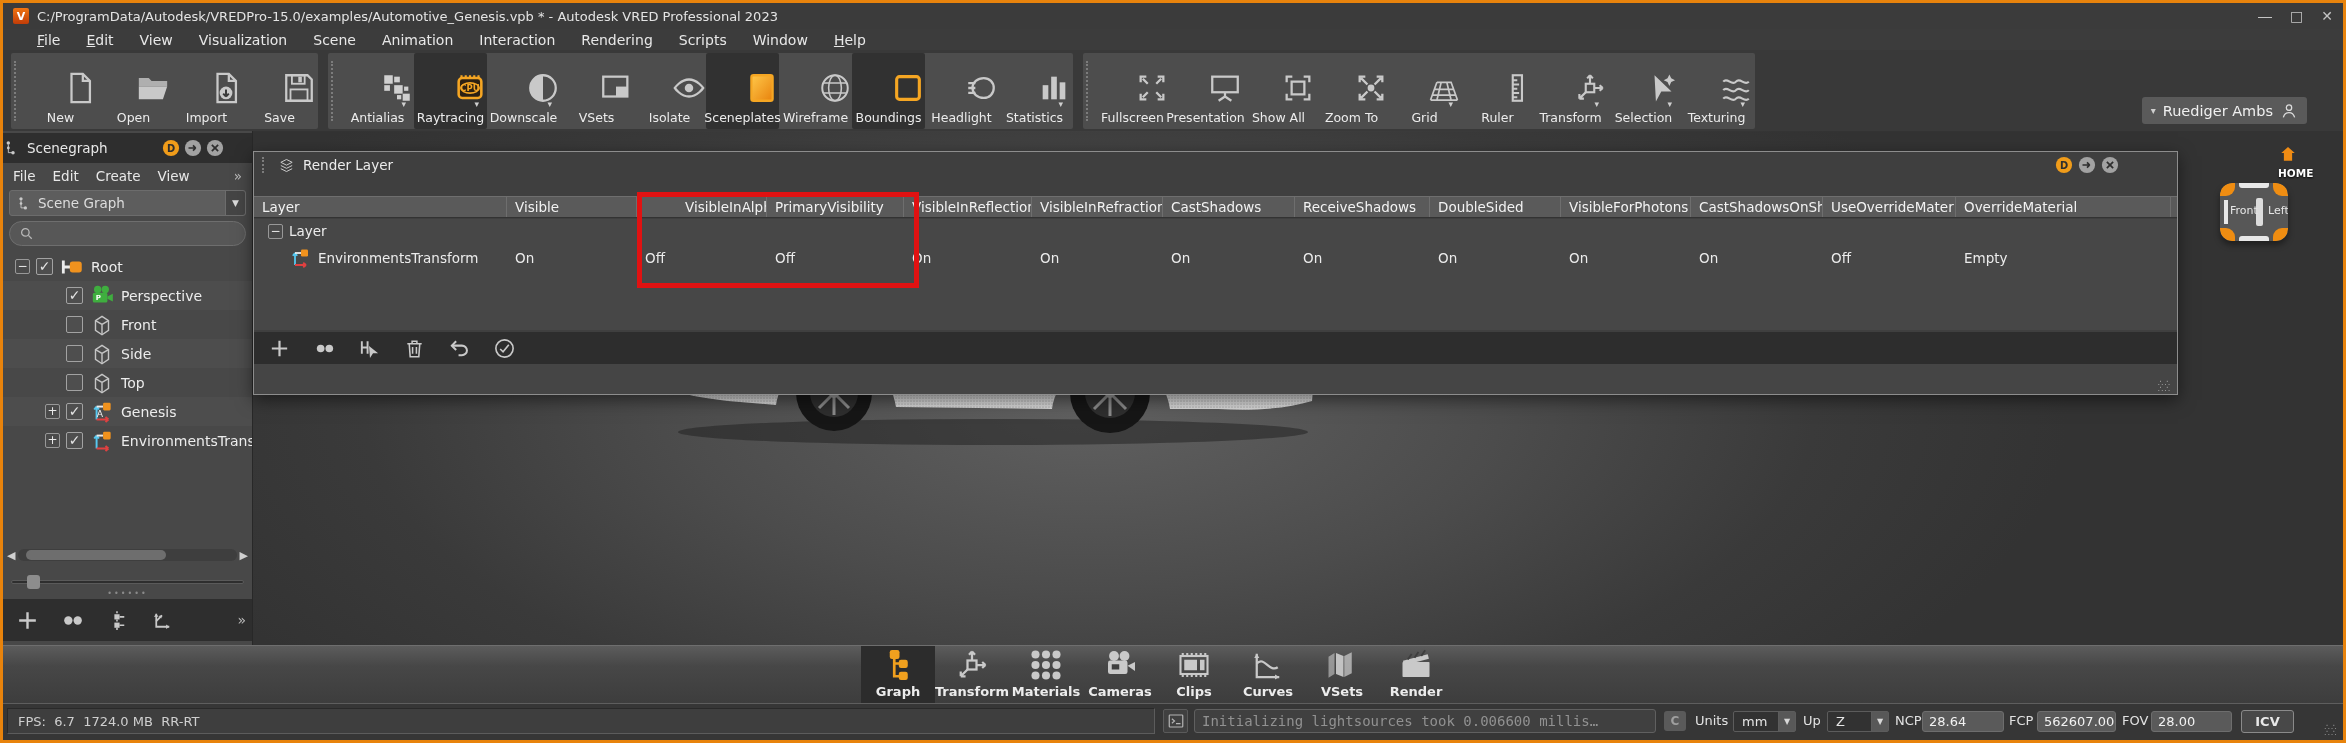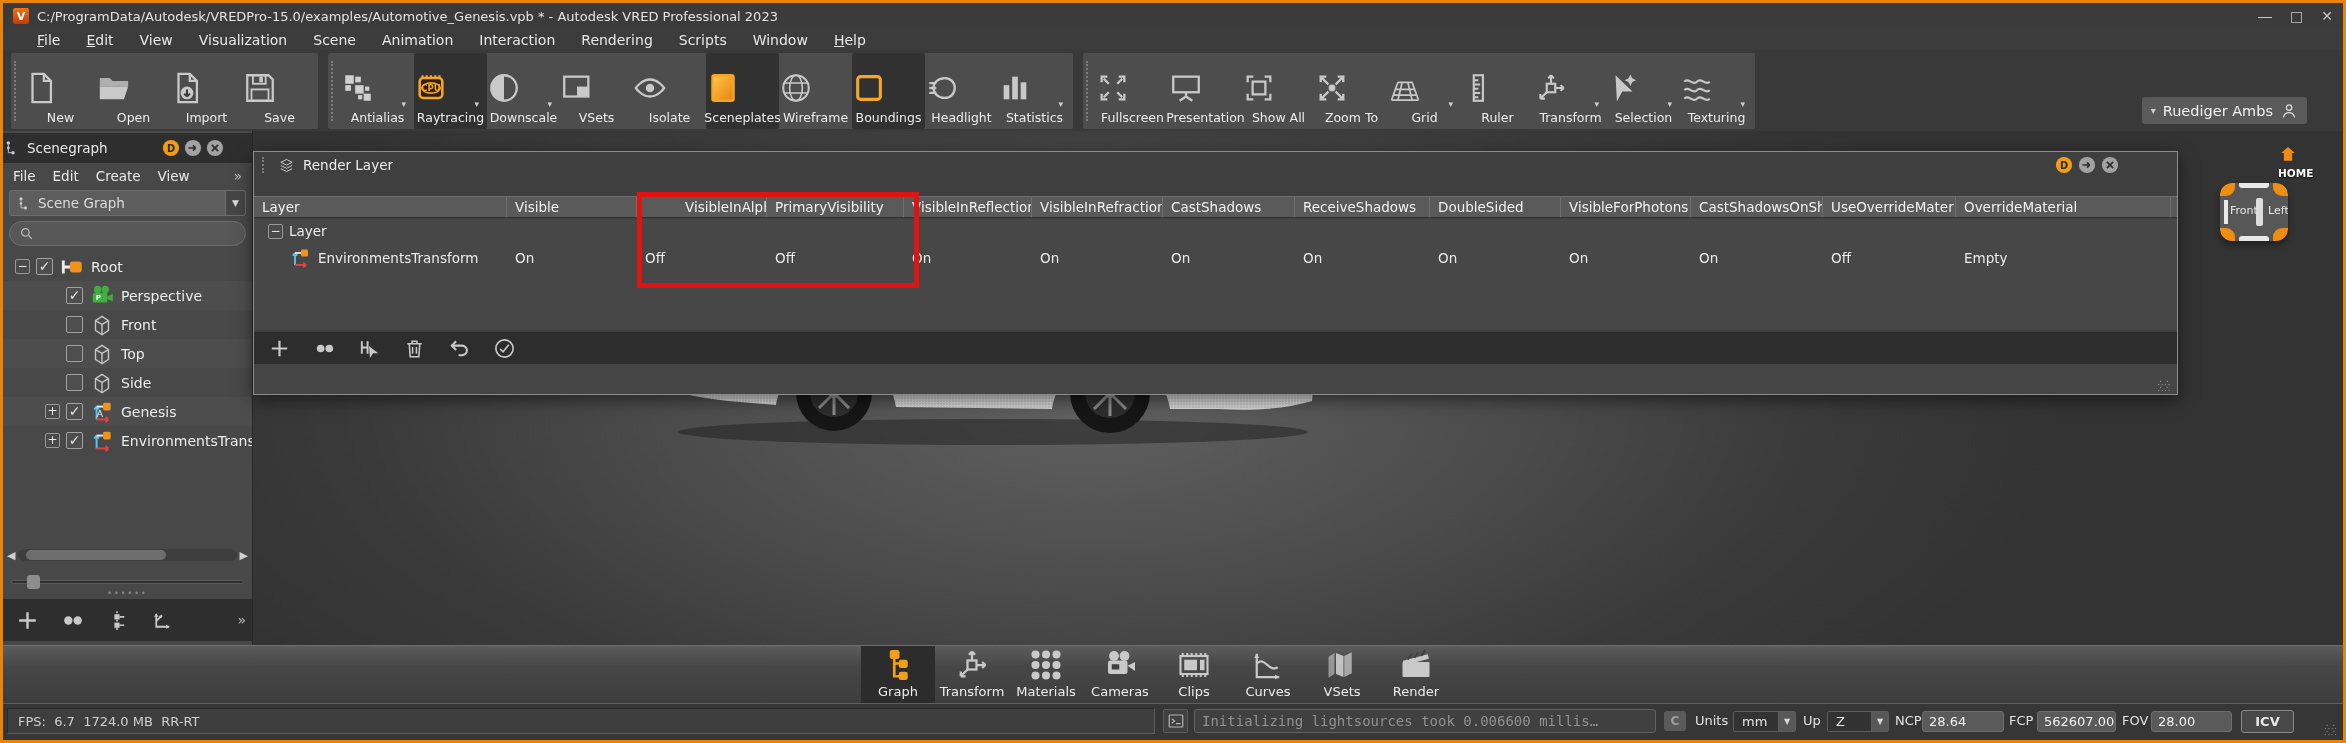--- a/index.html
+++ b/index.html
@@ -22,21 +22,21 @@
   .menu-item.fl::first-letter{text-decoration:underline;}
 
   
   .toolbar{position:absolute;top:47px;left:0;right:0;height:81px;background:#393939;
     display:flex;gap:10px;padding:3px 0 2px 8px;}
   .tb-group{background:#4d4d4d;border-radius:2px;display:flex;align-items:stretch;padding-right:2px;}
   .tb-handle{width:8px;margin:8px 2px 8px 3px;border-left:2px dotted #7c7c7c;}
   .tb-btn{width:73px;display:flex;flex-direction:column;align-items:center;justify-content:flex-end;
     padding:4px 0 4px;border-radius:2px;}
   .tb-btn.active{background:#313131;}
-  .tb-ico{position:relative;width:100%;height:44px;display:flex;align-items:center;justify-content:flex-start;}
+  .tb-ico{position:relative;width:100%;height:44px;display:flex;align-items:center;justify-content:flex-end;}
   .tb-ico svg{width:34px;height:34px;}
   .tb-arrow{position:absolute;right:8px;bottom:1px;font-size:9px;color:#cfcfcf;}
   .tb-label{font-size:12.5px;color:#ececec;white-space:nowrap;}
   .user-btn{position:absolute;right:36px;bottom:7px;height:27px;background:#5a5a5a;border-radius:3px;
     display:flex;align-items:center;gap:7px;padding:0 9px;font-size:14.5px;color:#f0f0f0;}
   .user-btn .caret{font-size:10px;color:#cfcfcf;}
   .user-btn svg{width:18px;height:18px;}
 
   
   .main{position:absolute;top:128px;left:0;right:0;height:514px;}
@@ -126,21 +126,21 @@
   .navcube .edge-top{position:absolute;left:19px;top:0;right:19px;height:5px;background:#e8e8e8;border-radius:0 0 3px 3px;}
   .navcube .edge-bottom{position:absolute;left:19px;bottom:0;right:19px;height:5px;background:#e8e8e8;border-radius:3px 3px 0 0;}
   .navcube .edge-left{position:absolute;left:4px;top:17px;width:4px;height:24px;background:#e8e8e8;}
   .navcube .edge-mid{position:absolute;left:36px;top:15px;width:7px;height:28px;background:#dcdcdc;border-radius:2px;}
   .navcube .face-front{position:absolute;left:10px;top:21px;font-size:11px;color:#e6e6e6;}
   .navcube .face-left{position:absolute;left:48px;top:21px;font-size:11px;color:#e6e6e6;}
 
   
   .modulebar{position:absolute;top:642px;left:0;right:0;height:58px;border-top:1px solid #6e6e6e;
     background:linear-gradient(180deg,#5c5c5c 0%,#474747 35%,#3d3d3d 100%);}
-  .modules{position:absolute;left:858px;top:0;height:100%;display:flex;}
+  .modules{position:absolute;left:858px;top:0;height:100%;display:flex;font-weight:bold;}
   .mod{width:74px;display:flex;flex-direction:column;align-items:center;justify-content:flex-end;padding-bottom:4px;}
   .mod.active{background:#2c2c2c;}
   .mod svg{width:36px;height:36px;}
   .mod-label{font-size:13px;color:#ececec;margin-top:1px;}
 
   
   .statusbar{position:absolute;top:700px;left:0;right:0;bottom:0;background:#363636;border-top:1px solid #5e5e5e;font-size:13px;}
   .fps-box{position:absolute;left:4px;top:4px;width:1148px;height:26px;background:#3e3e3e;
     border:1px solid #292929;border-bottom-color:#5c5c5c;border-right-color:#5c5c5c;
     display:flex;align-items:center;padding-left:10px;color:#cfcfcf;white-space:pre;}
@@ -648,32 +648,32 @@
           </div>
           <div class="sg-row lv1">
             <span class="sg-exp empty"></span>
             <span class="sg-cb"></span>
             <span class="icn">
               <svg viewBox="0 0 24 24" fill="none" stroke="#c4c4c4" stroke-width="1.3">
                 <path d="M6 8l6-4 6 4v9l-6 4-6-4z"></path>
                 <path d="M6 8l6 3.5L18 8M12 11.5V21"></path>
               </svg>
             </span>
-            <span>Top</span>
+            <span>Side</span>
           </div>
           <div class="sg-row lv1">
             <span class="sg-exp empty"></span>
             <span class="sg-cb"></span>
             <span class="icn">
               <svg viewBox="0 0 24 24" fill="none" stroke="#c4c4c4" stroke-width="1.3">
                 <path d="M6 8l6-4 6 4v9l-6 4-6-4z"></path>
                 <path d="M6 8l6 3.5L18 8M12 11.5V21"></path>
               </svg>
             </span>
-            <span>Side</span>
+            <span>Top</span>
           </div>
           <div class="sg-row lv1">
             <span class="sg-exp">+</span>
             <span class="sg-cb">✓</span>
             <span class="icn">
               <svg viewBox="0 0 24 24">
                 <path d="M7 19V7m0 0L4.8 9.7M7 7l2.2 2.7" stroke="#57c8f0" stroke-width="1.8" fill="none"></path>
                 <path d="M7 19h11m0 0l-2.8-2.3M18 19l-2.8 2.3" stroke="#e04040" stroke-width="1.8" fill="none"></path>
                 <path d="M7 7h6" stroke="#ececec" stroke-width="1.8"></path>
                 <rect x="13" y="3.5" width="7" height="7" rx="1.2" fill="#f0921e"></rect>

